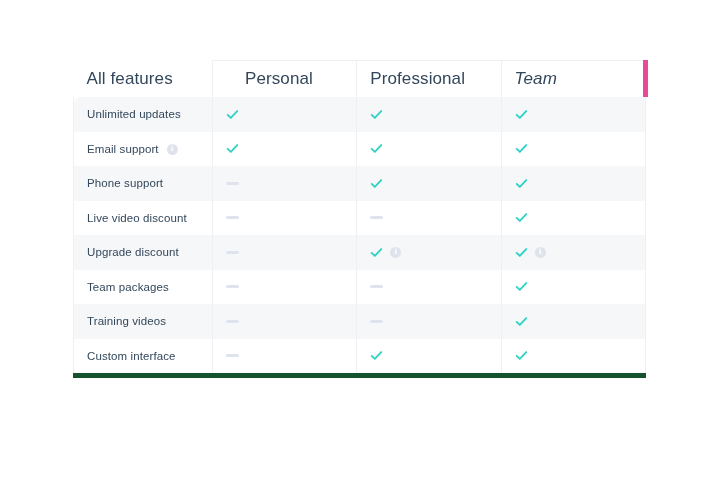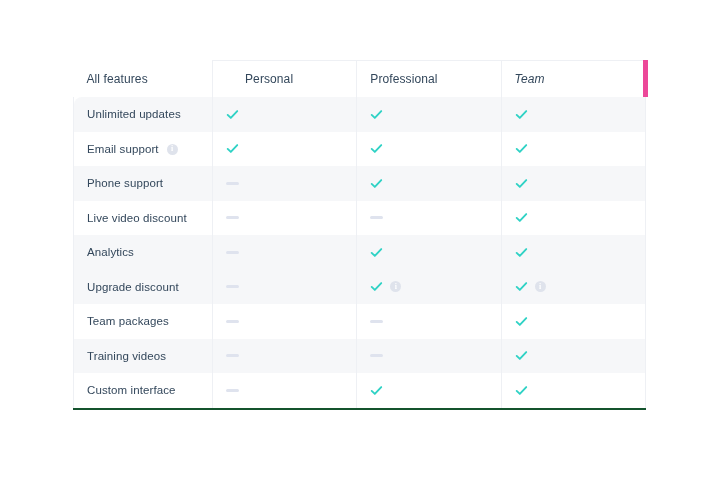--- a/index.html
+++ b/index.html
@@ -38,21 +38,21 @@
   table.compare col.c-feature { width: 139px; }
   table.compare col.c-plan    { width: 144.3px; }
 
   
   thead th {
     height: 36px;
     padding: 0 0 0 13px;
     text-align: left;
     vertical-align: middle;
     font-weight: 400;
-    font-size: 12px;
+    font-size: 17px;
     color: #33475b;
     letter-spacing: 0.1px;
     background: #ffffff;
     border: none;
   }
   thead th.feature-head {
     color: #33475b;
     background: transparent;
   }
   
@@ -88,21 +88,21 @@
   }
   tbody td.last-col {
     border-right: 1px solid #eef0f4;
   }
 
   tbody tr.shaded td { background: #f6f7f9; }
 
   tbody tr:first-child td.feature-cell { border-top-left-radius: 8px; }
   tbody tr:last-child  td.feature-cell { border-bottom-left-radius: 8px; }
   tbody tr:last-child  td.last-col     { border-bottom-right-radius: 8px; }
-  tbody tr:last-child  td              { border-bottom: 2px solid #14532d; }
+  tbody tr:last-child  td              { border-bottom: 5px solid #14532d; }
 
   
   .marker-wrap {
     display: flex;
     align-items: center;
     gap: 7px;
     height: 100%;
   }
   .check-icon {
     display: inline-block;
@@ -286,50 +286,20 @@
                   <svg viewBox="0 0 14 14" width="13" height="13">
                     <path d="M1.8 7.4 L5.2 10.7 L12.1 3.3" fill="none" stroke="#2fd2c5" stroke-width="2" stroke-linecap="round" stroke-linejoin="round"></path>
                   </svg>
                 </span>
               </div>
             </td>
           </tr>
           <tr class="shaded">
             <td class="feature-cell">
               <div class="feature-inner">
-                <span>Analytics</span>
-              </div>
-            </td>
-            <td>
-              <div class="marker-wrap">
-                <span class="dash-icon"></span>
-              </div>
-            </td>
-            <td>
-              <div class="marker-wrap">
-                <span class="check-icon">
-                  <svg viewBox="0 0 14 14" width="13" height="13">
-                    <path d="M1.8 7.4 L5.2 10.7 L12.1 3.3" fill="none" stroke="#2fd2c5" stroke-width="2" stroke-linecap="round" stroke-linejoin="round"></path>
-                  </svg>
-                </span>
-              </div>
-            </td>
-            <td class="last-col">
-              <div class="marker-wrap">
-                <span class="check-icon">
-                  <svg viewBox="0 0 14 14" width="13" height="13">
-                    <path d="M1.8 7.4 L5.2 10.7 L12.1 3.3" fill="none" stroke="#2fd2c5" stroke-width="2" stroke-linecap="round" stroke-linejoin="round"></path>
-                  </svg>
-                </span>
-              </div>
-            </td>
-          </tr>
-          <tr class="shaded">
-            <td class="feature-cell">
-              <div class="feature-inner">
                 <span>Upgrade discount</span>
               </div>
             </td>
             <td>
               <div class="marker-wrap">
                 <span class="dash-icon"></span>
               </div>
             </td>
             <td>
               <div class="marker-wrap">

